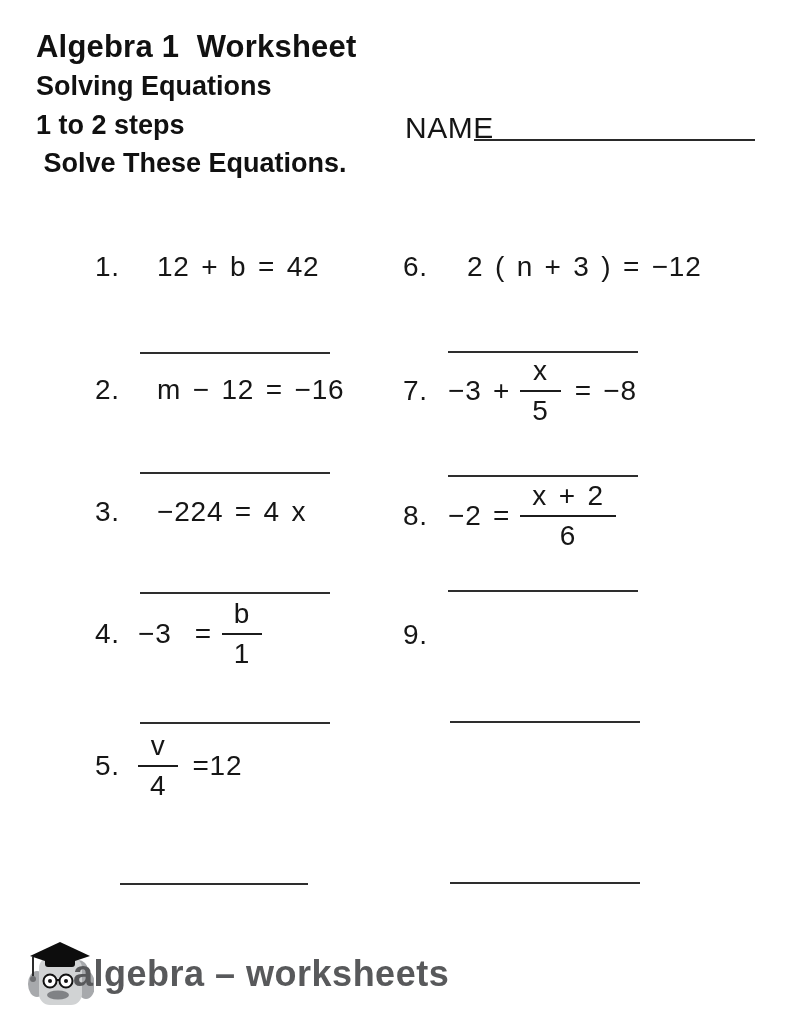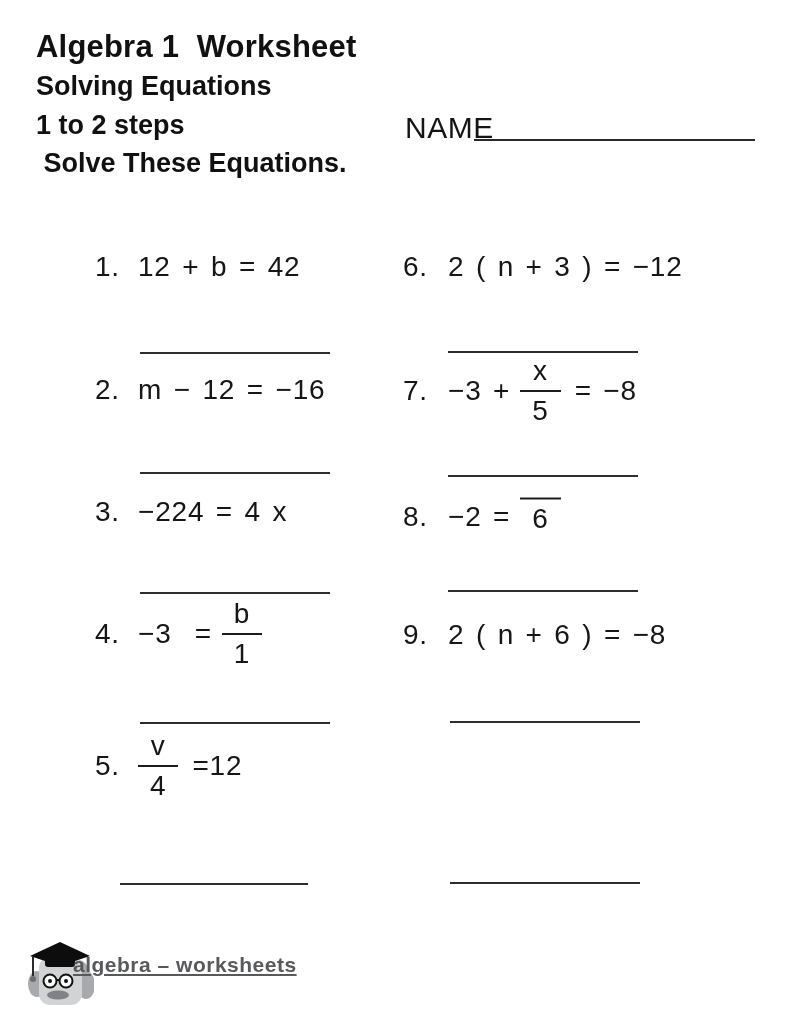--- a/index.html
+++ b/index.html
@@ -33,36 +33,36 @@
     letter-spacing: 0.8px;
     word-spacing: 3px;
     color: #161616;
     white-space: pre;
   }
   .col-left  { left: 95px; }
   .col-right { left: 403px; }
   .pnum { display: inline-block; flex: 0 0 auto; }
   .col-left  .pnum { width: 43px; }
   .col-right .pnum { width: 45px; }
-  .eq { white-space: pre; }
+  .eq { white-space: pre; margin-left: 19px; }
   .pre  { margin-right: 10px; white-space: pre; }
   .post { margin-left: 14px; white-space: pre; }
 
   .frac { display: inline-flex; flex-direction: column; align-items: center; }
   .frac > span { align-self: stretch; text-align: center; white-space: pre; }
   .fnum { padding: 0 12px 3px; }
   .fden { border-top: 2.5px solid #1c1c1c; padding: 3px 12px 0; }
 
   .answer-line { position: absolute; border-top: 2px solid #2e2e2e; height: 0; }
 
   
   .mascot { position: absolute; left: 28px; top: 940px; }
   .brand {
     position: absolute; left: 73px; top: 953px;
-    font-size: 21px; font-weight: bold; letter-spacing: 0.5px; text-decoration: underline;
+    font-size: 36px; font-weight: bold; letter-spacing: 0.5px;
   }
   .site-url {
     position: absolute; left: 424px; top: 958px;
     font-size: 27px; color: #0d0d0d; letter-spacing: 0.2px;
   }
 </style>
 </head>
 <body>
 
 <div class="page">
@@ -124,27 +124,27 @@
       <span class="fnum">x</span>
       <span class="fden">5</span>
     </span>
     <span class="post">= −8</span>
   </div>
 
   <div class="row col-right" style="top:516px">
     <span class="pnum">8.</span>
     <span class="pre">−2 =</span>
     <span class="frac">
+      <span class="fnum">x + 2</span>
       <span class="fden">6</span>
     </span>
   </div>
 
   <div class="row col-right" style="top:635px">
     <span class="pnum">9.</span>
-    <span class="eq">2 ( n + 6 ) = −8</span>
   </div>
 
 
   <div class="answer-line" style="left:140px; top:352px; width:190px"></div>
   <div class="answer-line" style="left:140px; top:472px; width:190px"></div>
   <div class="answer-line" style="left:140px; top:592px; width:190px"></div>
   <div class="answer-line" style="left:140px; top:722px; width:190px"></div>
   <div class="answer-line" style="left:120px; top:883px; width:188px"></div>
 
   <div class="answer-line" style="left:448px; top:351px; width:190px"></div>

